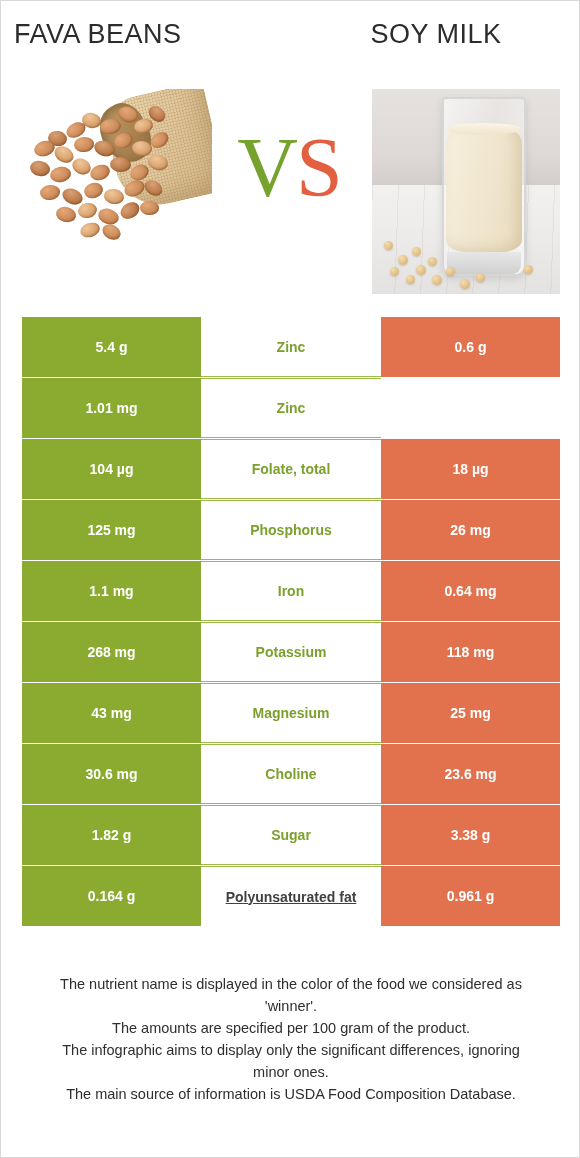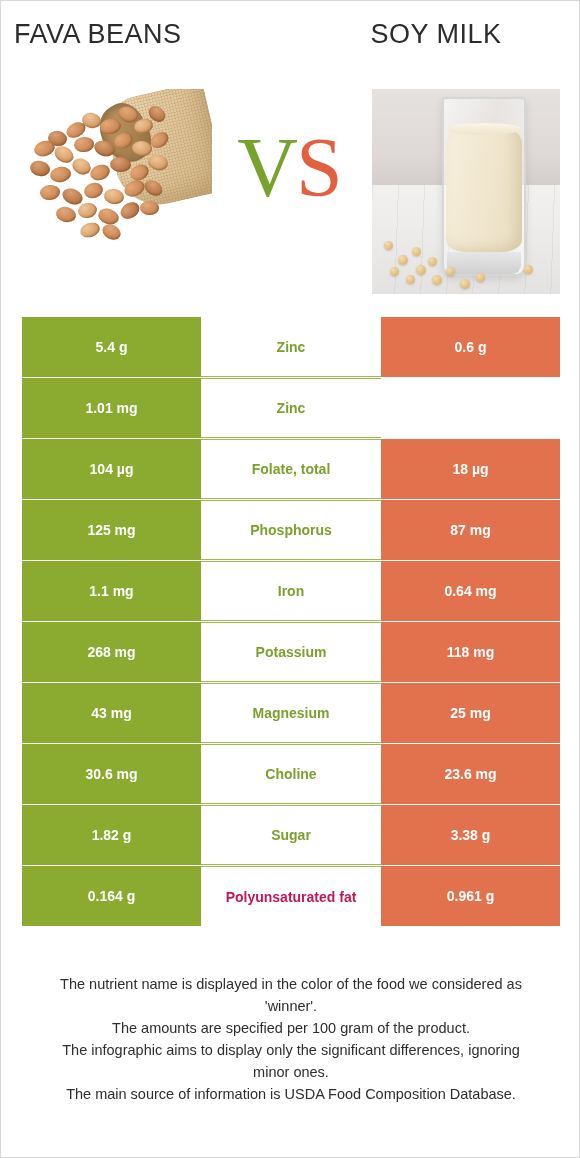--- a/index.html
+++ b/index.html
@@ -192,21 +192,21 @@
   }
   .cell-mid {
     width: 180px;
     background: #ffffff;
     color: #7ba02c;
     border-top: 1px solid #9cbb4a;
     border-bottom: 1px solid #9cbb4a;
   }
   .row:first-child .cell-mid { border-top: none; }
   .row:last-child .cell-mid { border-bottom: none; }
-  .cell-mid.orange-label { color: #be185d; }
+  .cell-mid.orange-label { color: #404040; text-decoration: underline; }
   .cell-right {
     width: 179px;
     background: #e2714e;
     color: #ffffff;
   }
 
   
   .footer {
     position: absolute;
     left: 30px;
@@ -307,21 +307,21 @@
         <div class="cell cell-mid">Zinc</div>
       </div>
       <div class="row">
         <div class="cell cell-left">104 µg</div>
         <div class="cell cell-mid">Folate, total</div>
         <div class="cell cell-right">18 µg</div>
       </div>
       <div class="row">
         <div class="cell cell-left">125 mg</div>
         <div class="cell cell-mid">Phosphorus</div>
-        <div class="cell cell-right">87 mg</div>
+        <div class="cell cell-right">26 mg</div>
       </div>
       <div class="row">
         <div class="cell cell-left">1.1 mg</div>
         <div class="cell cell-mid">Iron</div>
         <div class="cell cell-right">0.64 mg</div>
       </div>
       <div class="row">
         <div class="cell cell-left">268 mg</div>
         <div class="cell cell-mid">Potassium</div>
         <div class="cell cell-right">118 mg</div>

